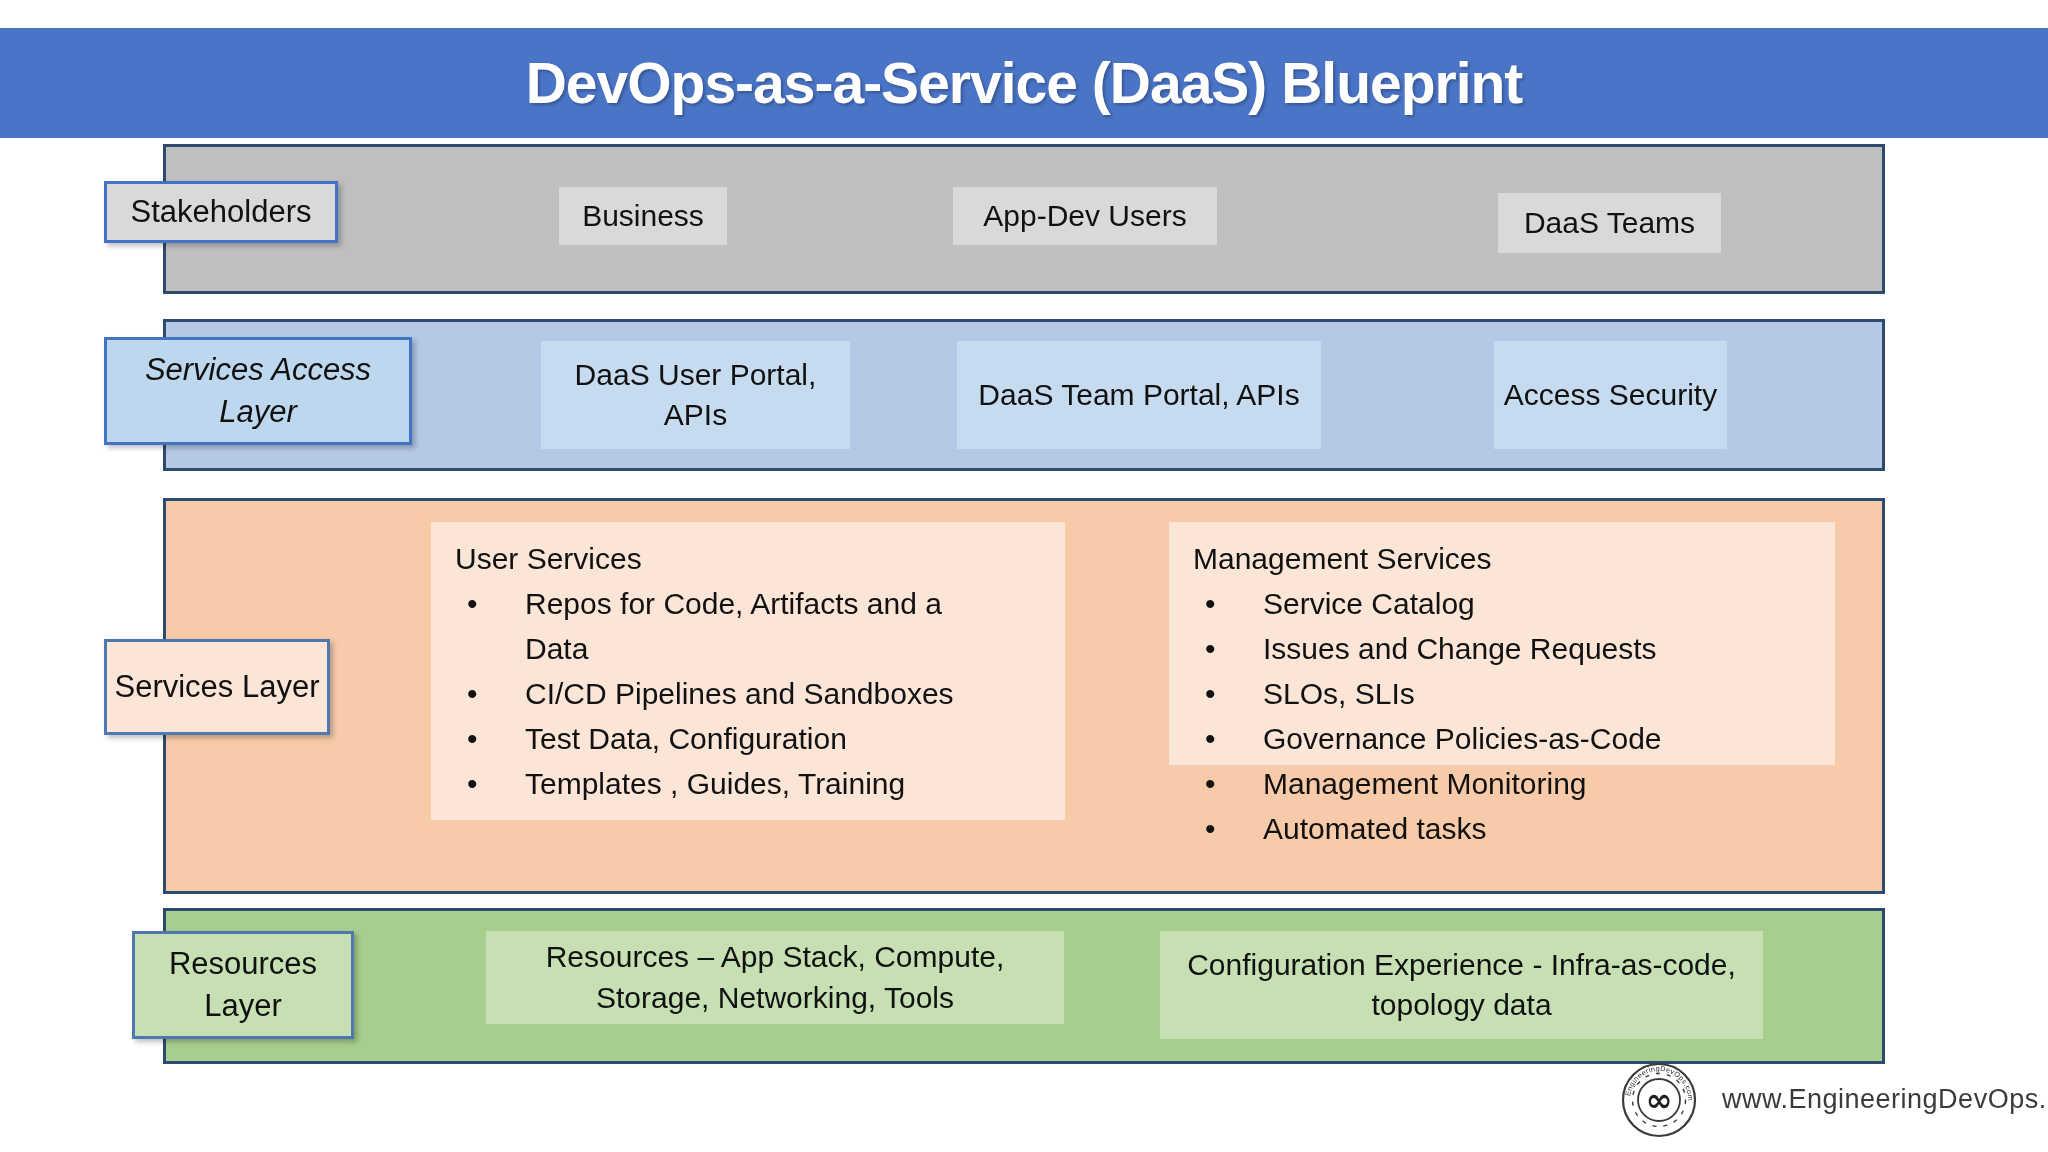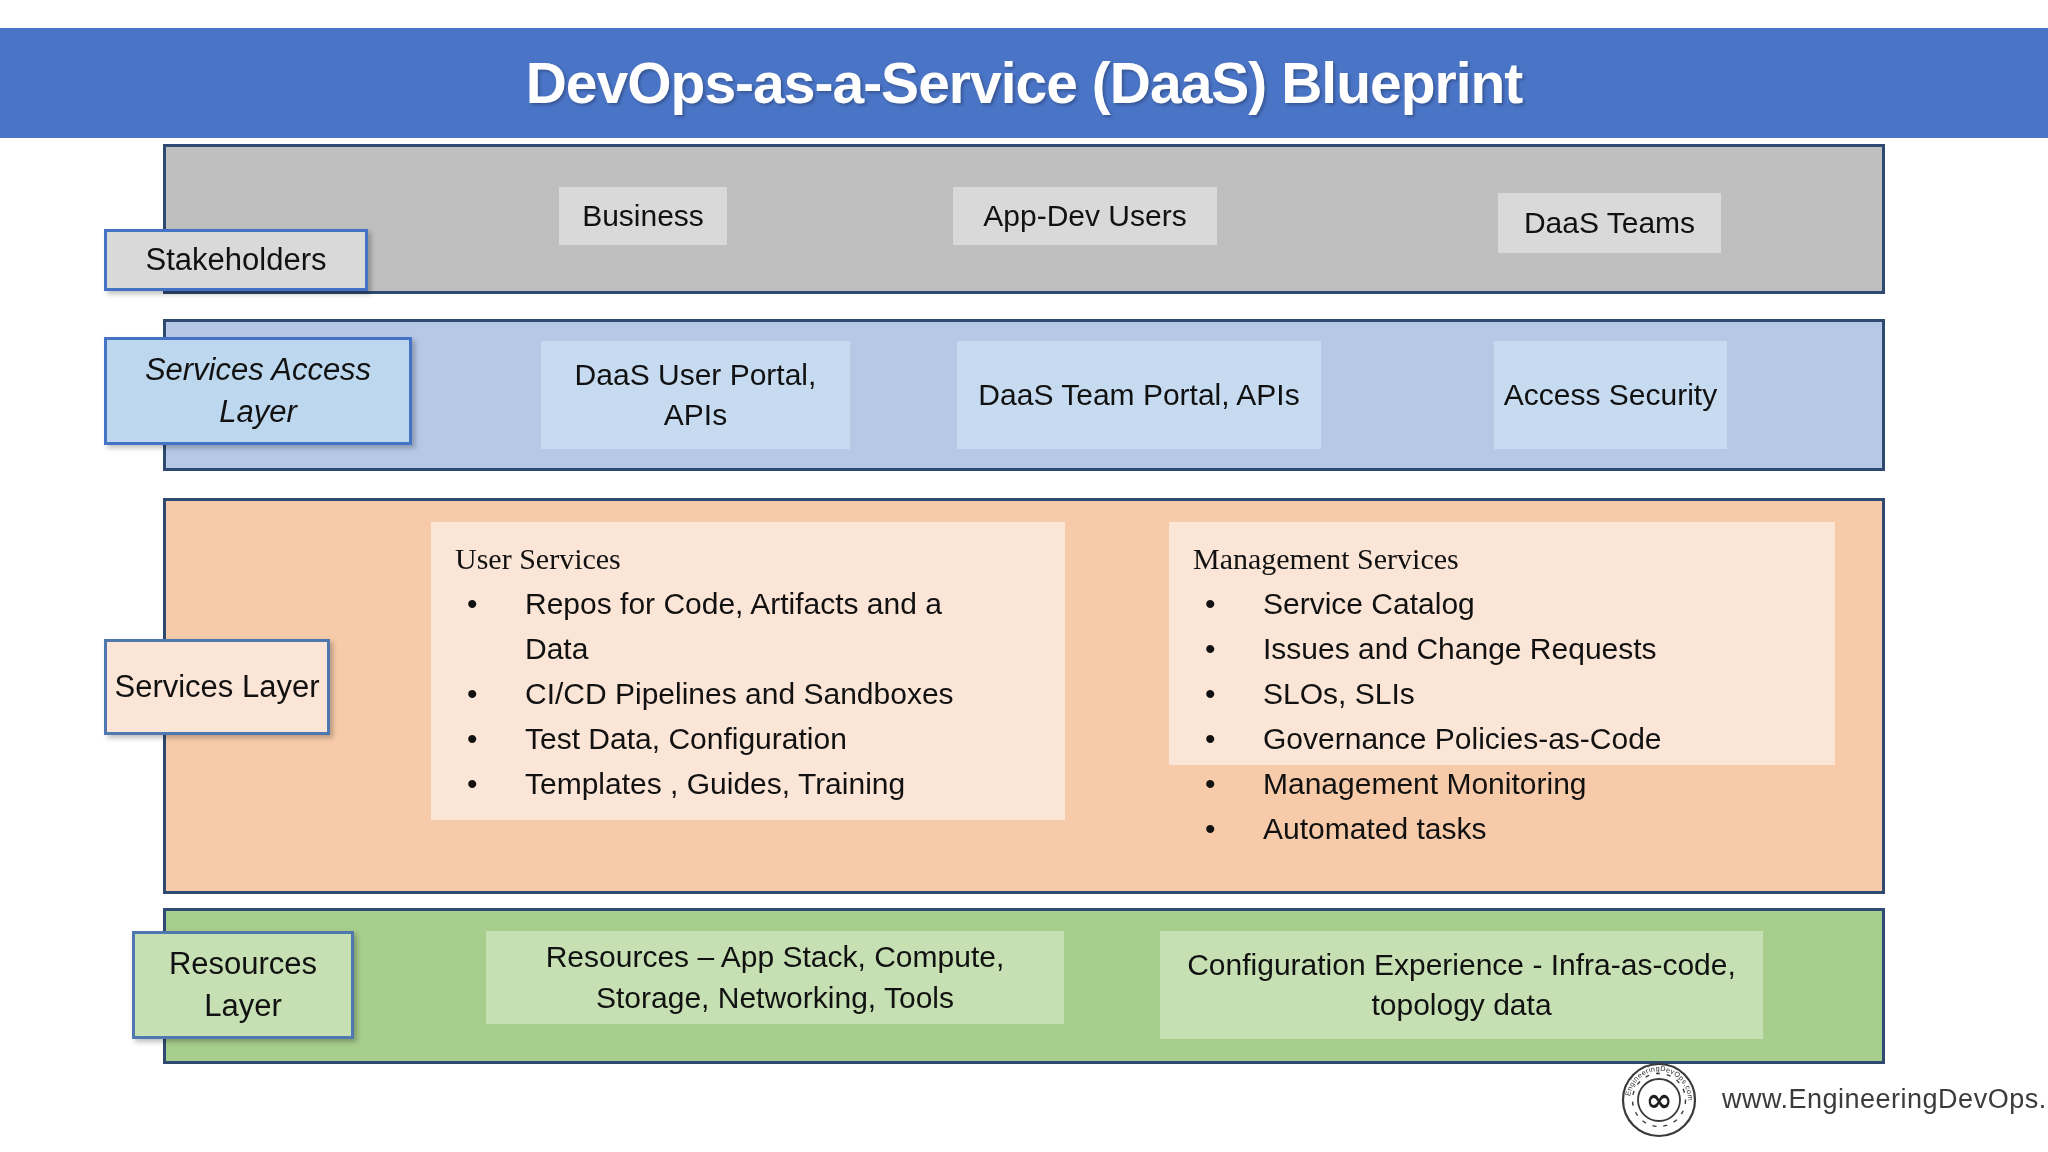--- a/index.html
+++ b/index.html
@@ -27,21 +27,21 @@
   .band-resources    { top: 908px; height: 156px; background: #a8ce8d; }
 
   
   .label-box {
     position: absolute;
     display: flex; align-items: center; justify-content: center; text-align: center;
     font-size: 31px; line-height: 1.35;
     border: 3px solid #4472c4;
     box-shadow: 3px 3px 5px rgba(0,0,0,0.25);
   }
-  .label-stakeholders { left: 104px; top: 181px; width: 264px; height: 62px; background: #d9d9d9; margin-top: 48px; }
+  .label-stakeholders { left: 104px; top: 181px; width: 234px; height: 62px; background: #d9d9d9; }
   .label-access       { left: 104px; top: 337px; width: 308px; height: 108px; background: #bdd7ee; font-style: italic; }
   .label-services     { left: 104px; top: 639px; width: 226px; height: 96px; background: #fbe5d6; border-color: #4f78b0; }
   .label-resources    { left: 132px; top: 931px; width: 222px; height: 108px; background: #c6e0b4; border-color: #4f78b0; }
 
   
   .item {
     position: absolute;
     display: flex; align-items: center; justify-content: center; text-align: center;
     font-size: 30px; line-height: 1.35;
   }
@@ -61,21 +61,21 @@
   .item-configmgmt  { left: 1160px; top: 931px; width: 603px; height: 108px; }
 
   
   .panel {
     position: absolute; background: #fbe5d6;
     padding: 14px 20px 10px 24px;
     font-size: 30px; line-height: 1.5;
   }
   .panel-user { left: 431px; top: 522px; width: 634px; height: 298px; }
   .panel-mgmt { left: 1169px; top: 522px; width: 666px; height: 243px; }
-  .panel h3 { font-size: 30px; font-weight: normal; line-height: 1.5; font-family: Liberation Serif, serif; }
+  .panel h3 { font-size: 30px; font-weight: normal; line-height: 1.5; }
   .panel ul { list-style: none; }
   .panel li { position: relative; padding-left: 70px; }
   .panel li::before {
     content: "\2022"; position: absolute; left: 12px; top: 0;
     font-size: 30px;
   }
   .panel-user li { max-width: 520px; }
 
   
   .footer-logo { position: absolute; left: 1620px; top: 1061px; width: 78px; height: 78px; }

